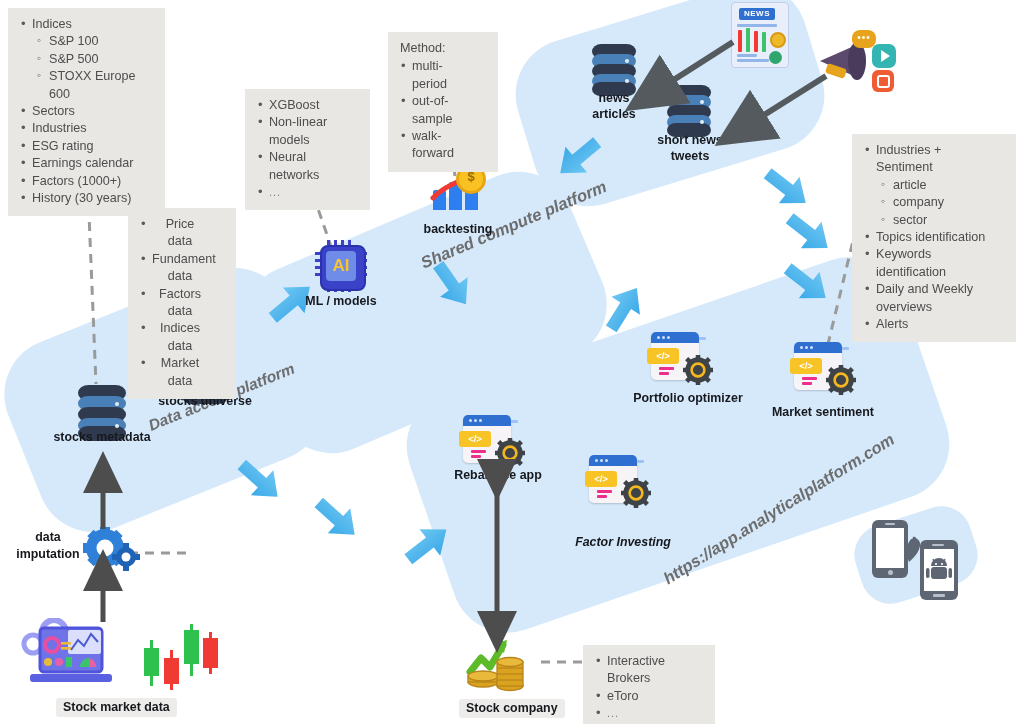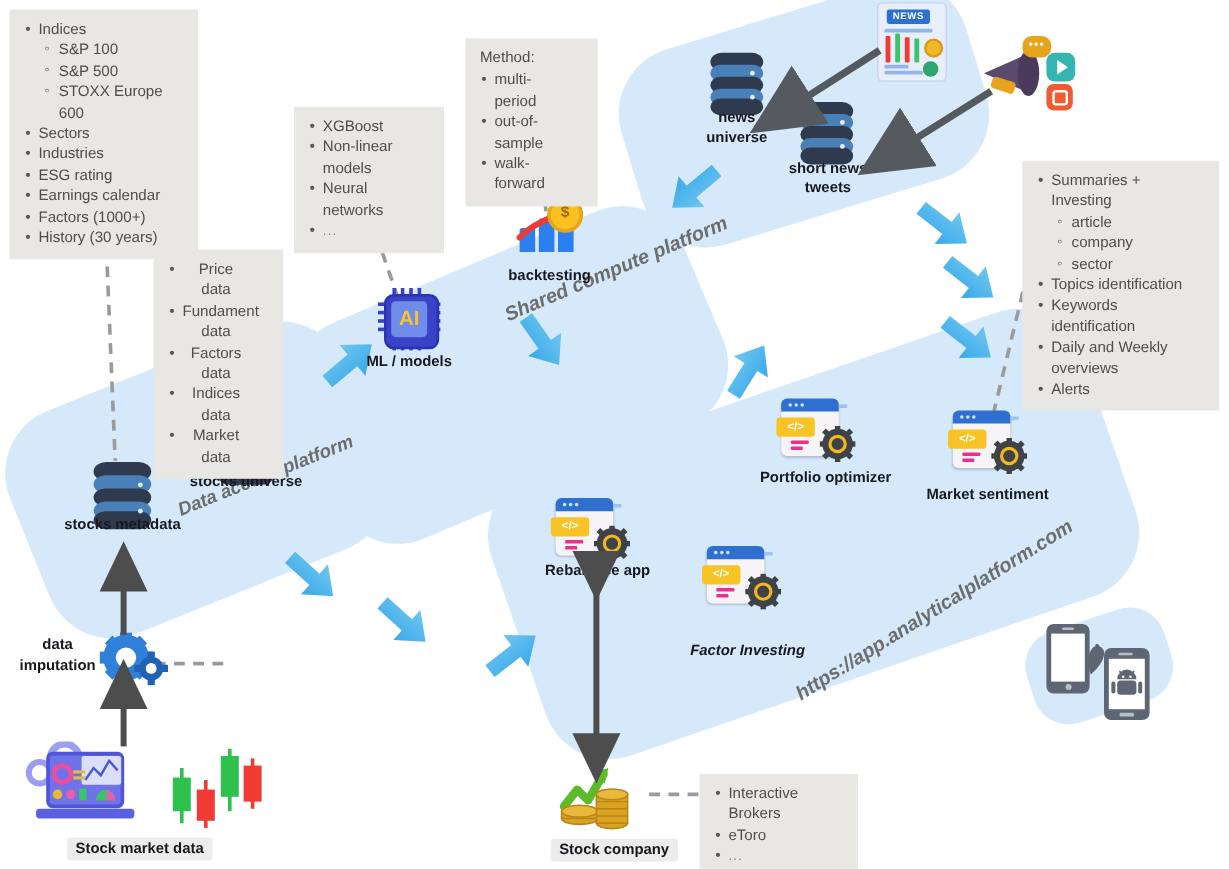--- a/index.html
+++ b/index.html
@@ -265,21 +265,21 @@
       <li><span>Price data</span></li>
       <li><span>Fundament data</span></li>
       <li><span>Factors data</span></li>
       <li><span>Indices data</span></li>
       <li><span>Market data</span></li>
     </ul>
   </div>
 
   <div class="infobox" style="left:852px;top:134px;width:164px;">
     <ul>
-      <li><span>Summaries + Investing</span>
+      <li><span>Industries + Sentiment</span>
         <ul>
           <li><span>article</span></li>
           <li><span>company</span></li>
           <li><span>sector</span></li>
         </ul>
       </li>
       <li><span>Topics identification</span></li>
       <li><span>Keywords identification</span></li>
       <li><span>Daily and Weekly overviews</span></li>
       <li><span>Alerts</span></li>
@@ -326,21 +326,21 @@
       <div class="band b1" style="top:0;height:15px;"></div>
       <div class="band b2" style="top:10px;height:14px;"></div>
       <div class="band b1" style="top:20px;height:14px;"></div>
       <div class="band b2" style="top:30px;height:14px;"></div>
       <div class="band b1" style="top:38px;height:14px;"></div>
       <div style="position:absolute;right:7px;top:15px;width:4px;height:4px;border-radius:50%;background:#e3ecf5;"></div>
       <div style="position:absolute;right:7px;top:35px;width:4px;height:4px;border-radius:50%;background:#e3ecf5;"></div>
     </div>
   </div>
   <div class="nlabel" style="left:565px;top:91px;width:98px;">news</div>
-  <div class="nlabel" style="left:565px;top:107px;width:98px;">universe</div>
+  <div class="nlabel" style="left:565px;top:107px;width:98px;">articles</div>
 
   <div class="icon" style="left:667px;top:85px;">
     <div class="db" style="width:44px;height:52px;">
       <div class="band b1" style="top:0;height:15px;"></div>
       <div class="band b2" style="top:10px;height:14px;"></div>
       <div class="band b1" style="top:20px;height:14px;"></div>
       <div class="band b2" style="top:30px;height:14px;"></div>
       <div class="band b1" style="top:38px;height:14px;"></div>
       <div style="position:absolute;right:7px;top:15px;width:4px;height:4px;border-radius:50%;background:#e3ecf5;"></div>
       <div style="position:absolute;right:7px;top:35px;width:4px;height:4px;border-radius:50%;background:#e3ecf5;"></div>

